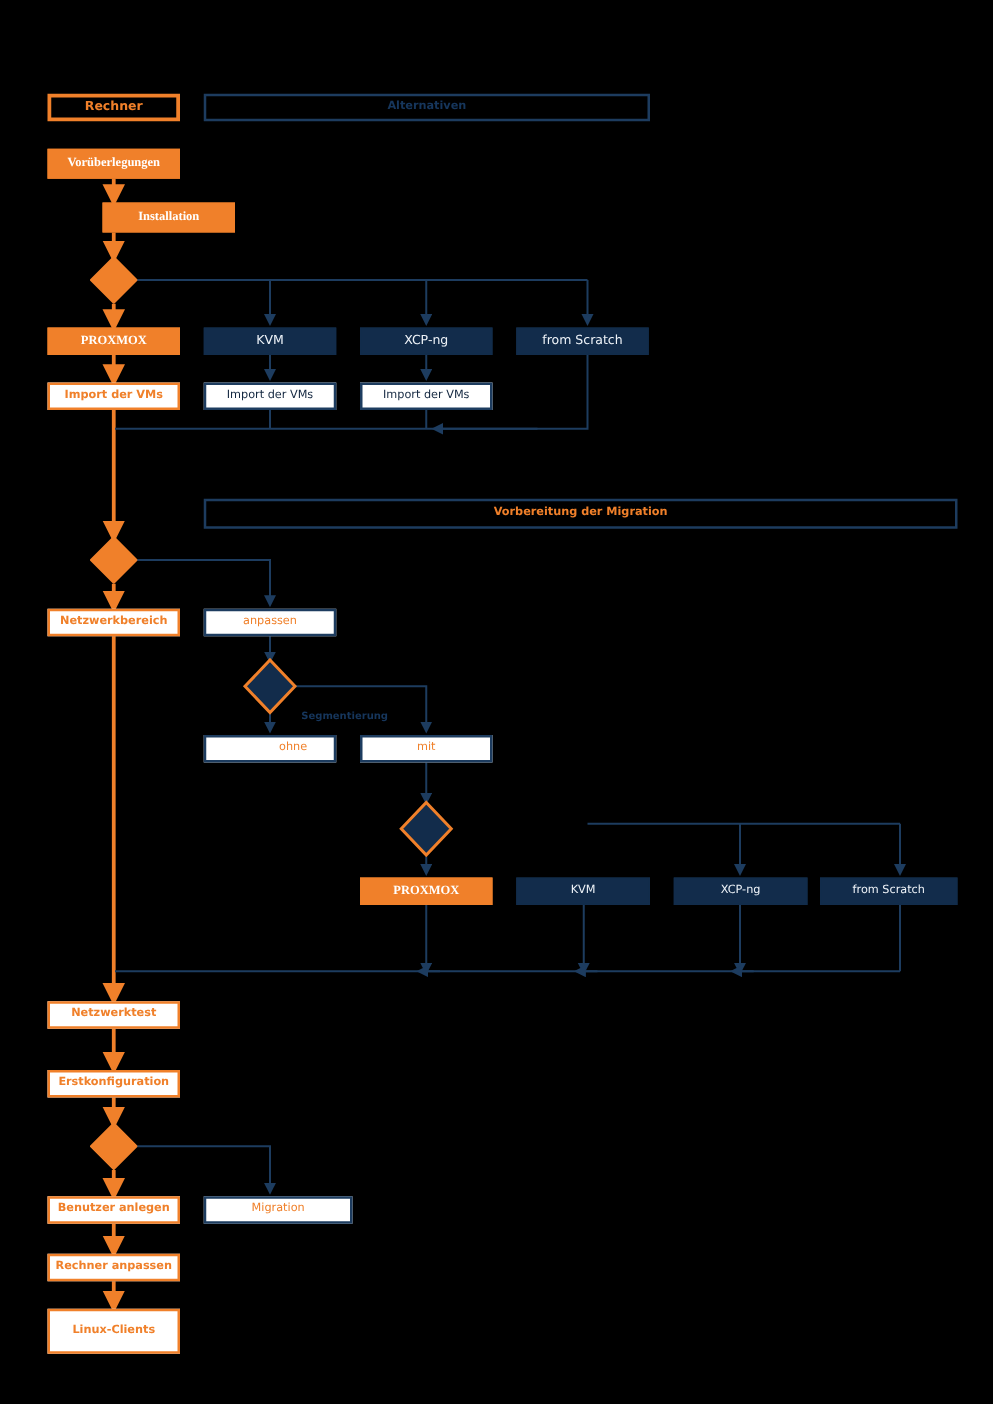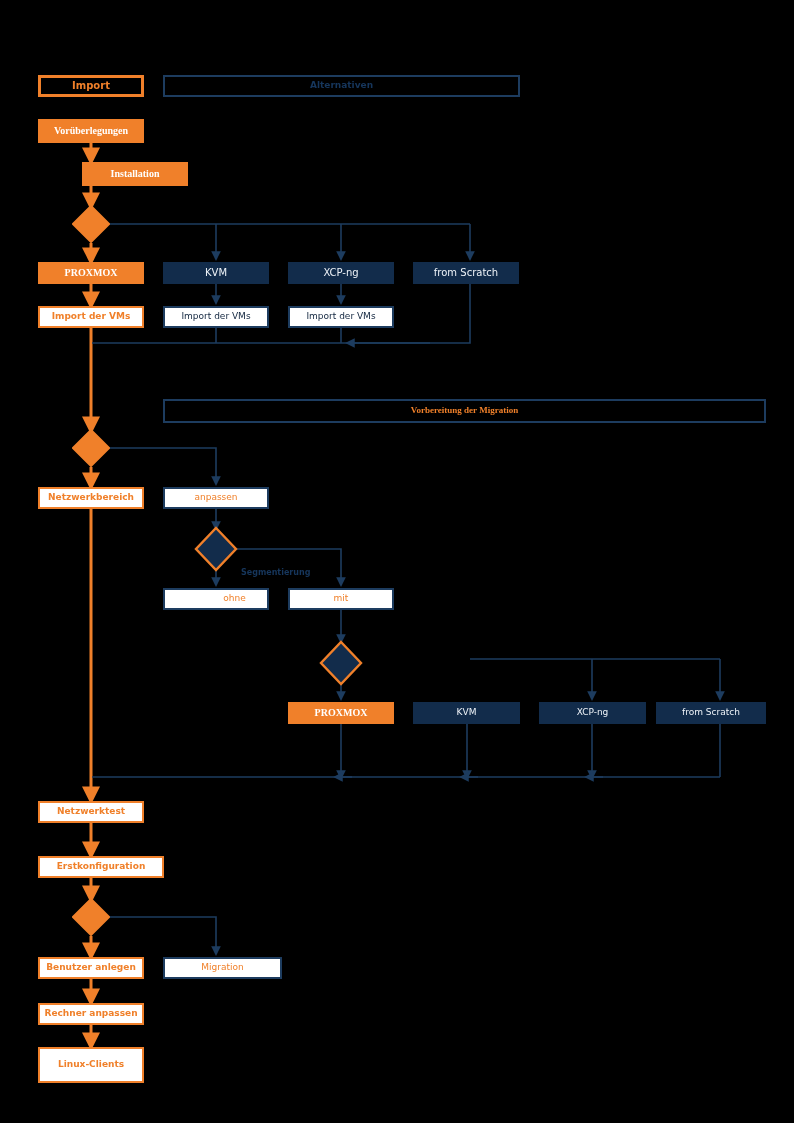--- a/index.html
+++ b/index.html
@@ -98,23 +98,23 @@
       <path d="M352,777 L336,777" marker-end="url(#an)"></path>
       <path d="M478,777 L462,777" marker-end="url(#an)"></path>
       <path d="M603,777 L587,777" marker-end="url(#an)"></path>
     </g>
 
     <g stroke="#1d3c5f" stroke-width="1.6" fill="none">
       <path d="M108,917 L216,917 L216,953" marker-end="url(#an)"></path>
     </g>
   </svg>
 
-  <div class="node n-hdr-orange" style="left:38px;top:75px;width:106px;height:22px;font-size:10px;">Import</div>
+  <div class="node n-hdr-orange" style="left:38px;top:75px;width:106px;height:22px;font-size:10px;">Rechner</div>
   <div class="node n-hdr-navy" style="left:163px;top:75px;width:357px;height:22px;font-size:9px;">Alternativen</div>
-  <div class="node n-hdr-navy-o" style="left:163px;top:399px;width:603px;height:24px;font-size:9px;font-family:Liberation Serif, serif;">Vorbereitung der Migration</div>
+  <div class="node n-hdr-navy-o" style="left:163px;top:399px;width:603px;height:24px;font-size:9px;">Vorbereitung der Migration</div>
 
   <div class="node n-orange" style="left:38px;top:119px;width:106px;height:24px;font-size:10px;">Vorüberlegungen</div>
   <div class="node n-orange" style="left:38px;top:162px;width:106px;height:24px;font-size:10px;margin-left:44px;">Installation</div>
 
   <div class="node n-orange" style="left:38px;top:262px;width:106px;height:22px;font-size:10px;">PROXMOX</div>
   <div class="node n-navy" style="left:163px;top:262px;width:106px;height:22px;font-size:10px;">KVM</div>
   <div class="node n-navy" style="left:288px;top:262px;width:106px;height:22px;font-size:10px;">XCP-ng</div>
   <div class="node n-navy" style="left:413px;top:262px;width:106px;height:22px;font-size:10px;">from Scratch</div>
 
   <div class="node n-whiteorange" style="left:38px;top:306px;width:106px;height:22px;font-size:9px;">Import der VMs</div>
@@ -126,21 +126,21 @@
 
   <div class="node n-whitenavy-o" style="left:163px;top:588px;width:106px;height:22px;font-size:9px;padding-left:37px;">ohne</div>
   <div class="node n-whitenavy-o" style="left:288px;top:588px;width:106px;height:22px;font-size:9px;">mit</div>
 
   <div class="node n-orange" style="left:288px;top:702px;width:106px;height:22px;font-size:10px;">PROXMOX</div>
   <div class="node n-navy" style="left:413px;top:702px;width:107px;height:22px;font-size:9px;">KVM</div>
   <div class="node n-navy" style="left:539px;top:702px;width:107px;height:22px;font-size:9px;">XCP-ng</div>
   <div class="node n-navy" style="left:656px;top:702px;width:110px;height:22px;font-size:9px;">from Scratch</div>
 
   <div class="node n-whiteorange" style="left:38px;top:801px;width:106px;height:22px;font-size:9px;">Netzwerktest</div>
-  <div class="node n-whiteorange" style="left:38px;top:856px;width:126px;height:22px;font-size:9px;">Erstkonfiguration</div>
+  <div class="node n-whiteorange" style="left:38px;top:856px;width:106px;height:22px;font-size:9px;">Erstkonfiguration</div>
 
   <div class="node n-whiteorange" style="left:38px;top:957px;width:106px;height:22px;font-size:9px;">Benutzer anlegen</div>
   <div class="node n-whitenavy-o" style="left:163px;top:957px;width:119px;height:22px;font-size:9px;">Migration</div>
   <div class="node n-whiteorange" style="left:38px;top:1003px;width:106px;height:22px;font-size:9px;">Rechner anpassen</div>
   <div class="node n-whiteorange" style="left:38px;top:1047px;width:106px;height:36px;font-size:9px;">Linux-Clients</div>
 
   <svg class="dia" style="left:72px;top:205px;" width="38" height="38" viewBox="0 0 38 38">
     <polygon points="19,1 37,19 19,37 1,19" fill="#f0802a" stroke="#f0802a" stroke-width="2"></polygon>
   </svg>
   <svg class="dia" style="left:72px;top:429px;" width="38" height="38" viewBox="0 0 38 38">

